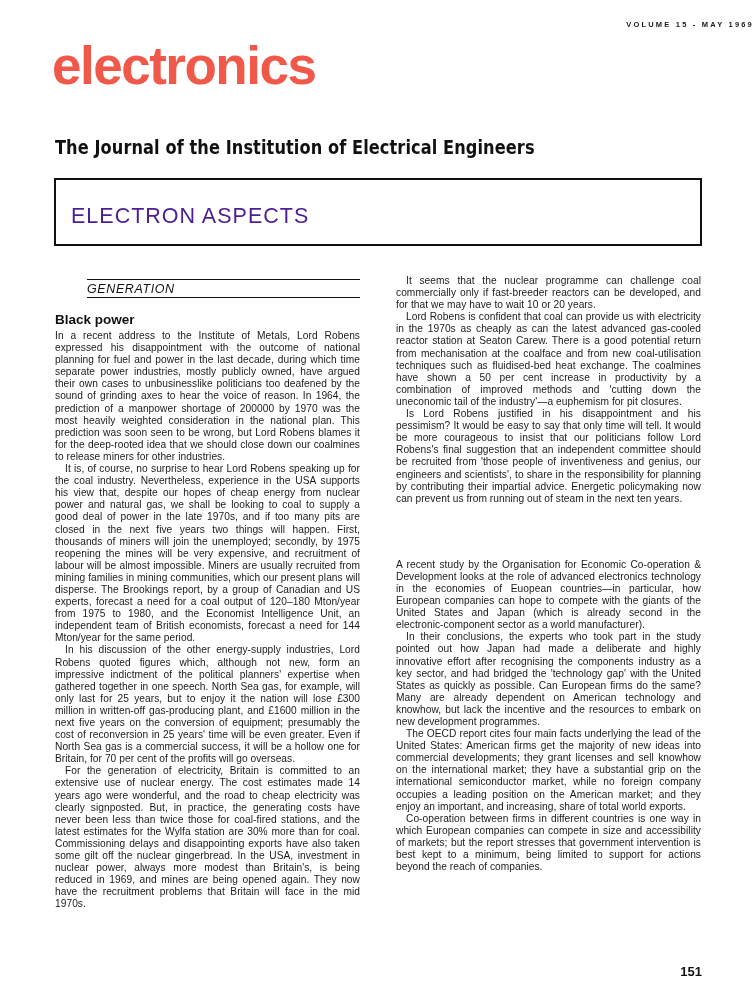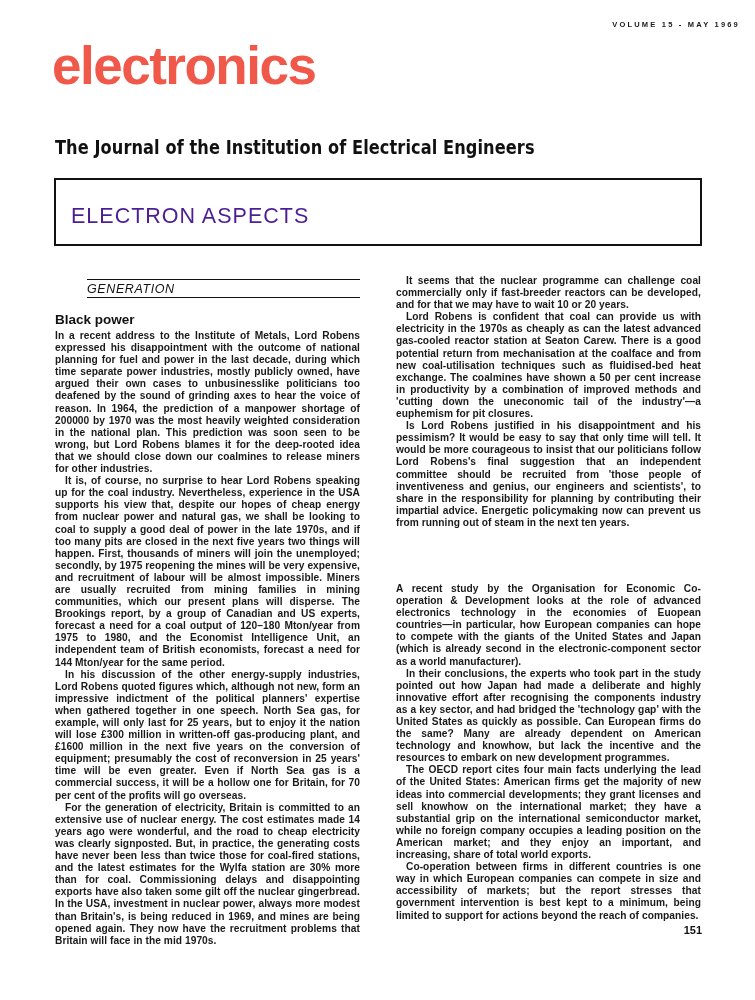--- a/index.html
+++ b/index.html
@@ -1,33 +1,33 @@
 <!DOCTYPE html>
 <html><head>
 <meta charset="utf-8">
 <style>
   html, body { margin: 0; padding: 0; background: #ffffff; }
   body { width: 755px; height: 1000px; position: relative; overflow: hidden; font-family: "Liberation Sans", sans-serif; color: #111; }
-  .volume { position: absolute; top: 20px; right: 15px; font-family: "Liberation Sans", sans-serif; font-weight: bold; font-size: 7.5px; letter-spacing: 2.2px; color: #1a1a1a; }
+  .volume { position: absolute; top: 20px; right: 1px; font-family: "Liberation Sans", sans-serif; font-weight: bold; font-size: 7.5px; letter-spacing: 2.2px; color: #1a1a1a; }
   .logo { position: absolute; left: 52px; top: 44px; color: #f0584a; font-family: "Liberation Sans", sans-serif; font-weight: bold; line-height: 44px; }
   .logo .l1 { font-size: 53px; letter-spacing: -1.5px; display: block; }
   .logo .l2 { font-size: 53px; letter-spacing: -1px; display: block; padding-left: 52px; margin-top: -2px; }
   .subtitle { position: absolute; left: 55px; top: 136px; font-family: "DejaVu Sans", sans-serif; font-weight: bold; font-size: 19.5px; transform: scaleX(0.83); transform-origin: left top; letter-spacing: 0.1px; color: #111; }
   .box { position: absolute; left: 54px; top: 178px; width: 644px; height: 64px; border: 2.5px solid #111; }
   .box .title { position: absolute; left: 15px; top: 24px; font-size: 21.5px; letter-spacing: 1px; color: #4c1d95; font-family: "Liberation Sans", sans-serif; }
   .col { position: absolute; width: 305px; }
   .col.left { left: 55px; top: 279px; }
   .col.right { left: 396px; top: 275px; }
   .section { border-top: 1.3px solid #111; border-bottom: 1.3px solid #111; height: 17px; margin-bottom: 14px; margin-left: 32px; }
   .section span { font-style: italic; font-size: 12.5px; line-height: 17px; letter-spacing: 0.6px; display: block; padding-top: 1px; }
   .headline { font-weight: bold; font-size: 13.5px; margin: 0 0 2px 0; line-height: 16px; }
-  p { margin: 0; font-size: 10.2px; line-height: 12.1px; text-align: justify; font-weight: bold; letter-spacing: 0.05px; color: #1a1a1a; }
+  p { margin: 0; font-size: 10.2px; line-height: 12.1px; text-align: justify; font-weight: normal; letter-spacing: 0.05px; color: #1a1a1a; }
   p.ind { text-indent: 10px; }
   .spacer-right { height: 54px; }
-  .pageno { position: absolute; right: 53px; top: 924px; font-weight: bold; font-size: 11px; }
+  .pageno { position: absolute; right: 53px; top: 964px; font-weight: bold; font-size: 13px; }
 </style>
 </head>
 <body>
 
 <div class="volume">VOLUME 15 - MAY 1969</div>
 
 <div class="logo">
   <span class="l1">electronics</span>
 </div>
 

